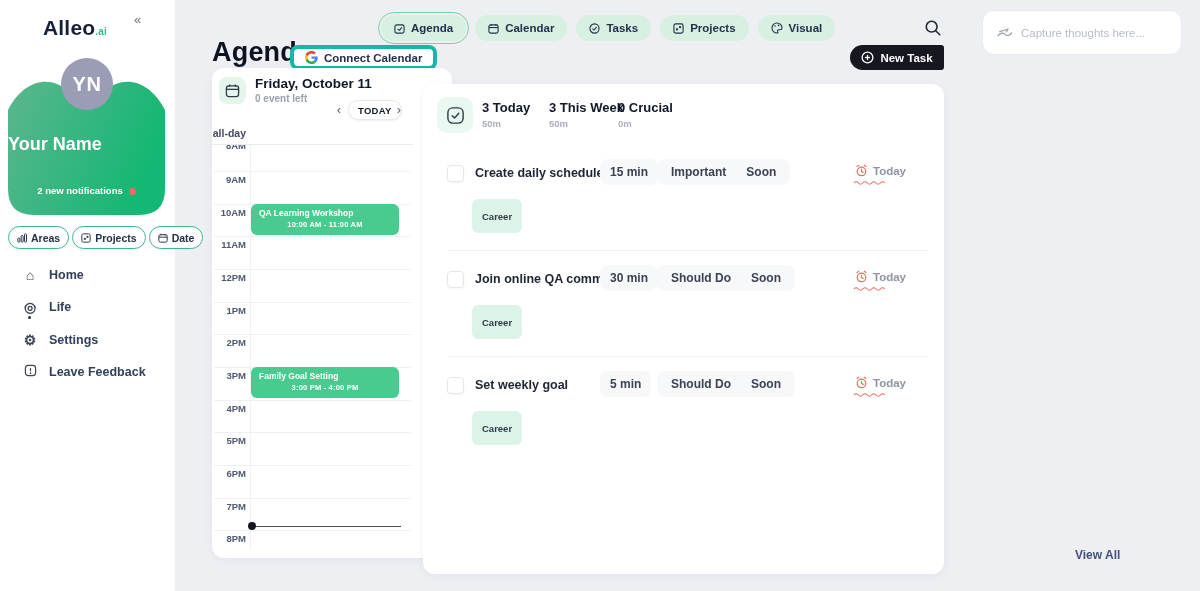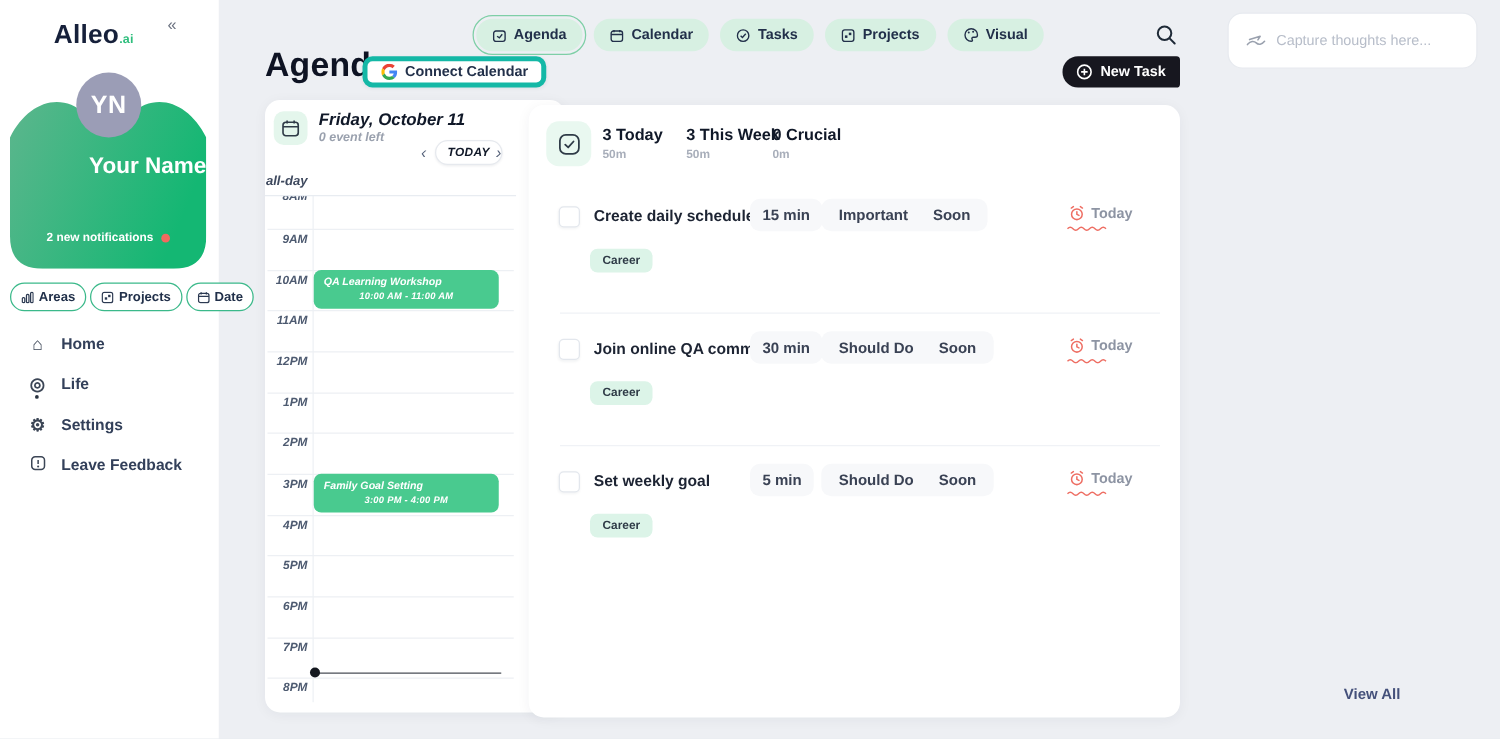--- a/index.html
+++ b/index.html
@@ -11,21 +11,21 @@
   .sidebar { position:absolute; left:0; top:0; width:175px; height:591px; background:#ffffff; z-index:5; }
   .logo { position:absolute; left:0; top:16px; width:150px; text-align:center; font-size:21px; font-weight:800; color:#16203a; letter-spacing:.2px; }
   .logo .dot-suffix { color:#2fbe7d; font-size:10px; font-weight:700; }
   .collapse { position:absolute; left:134px; top:12px; font-size:13px; color:#6b7280; cursor:pointer; }
 
   .profile-card-wrap { position:absolute; left:8px; top:58px; width:157px; height:157px; }
   .profile-card-wrap svg.card-shape { position:absolute; left:0; top:0; }
   .avatar { position:absolute; left:53px; top:0; width:52px; height:52px; border-radius:50%;
             background:#9b9db6; color:#fff; display:flex; align-items:center; justify-content:center;
             font-size:20px; font-weight:700; letter-spacing:.5px; }
-  .profile-name { position:absolute; left:0; top:64px; width:157px; text-align:right; color:#fff; font-size:18px; font-weight:800; }
+  .profile-name { position:absolute; left:0; top:76px; width:157px; text-align:left; color:#fff; font-size:18px; font-weight:800; }
   .notif { position:absolute; left:0; top:127px; width:157px; text-align:center; color:#ffffff; font-size:9.5px; font-weight:600; }
   .notif .red-dot { display:inline-block; width:7px; height:7px; border-radius:50%; background:#f2695f; margin-left:6px; vertical-align:middle; }
 
   .filter-chips { position:absolute; left:8px; top:226px; width:160px; display:flex; gap:3px; }
   .chip { display:flex; align-items:center; gap:4px; height:23px; padding:0 8px; border:1.4px solid #3bb98a; border-radius:12px;
           background:#fff; color:#21304a; font-size:10.5px; font-weight:600; cursor:pointer; white-space:nowrap; }
   .chip svg { flex:0 0 auto; }
 
   .menu { position:absolute; left:22px; top:264px; }
   .menu-item { display:flex; align-items:center; gap:11px; height:21px; margin-bottom:11.5px; cursor:pointer;
@@ -51,21 +51,21 @@
   .capture-box input { border:none; outline:none; width:140px; font-size:11.5px; color:#3a4254; background:transparent;
                        font-family:"Liberation Sans", sans-serif; }
   .capture-box input::placeholder { color:#b7bdc9; }
 
   .new-task-btn { position:absolute; left:850px; top:45px; width:94px; height:25px; background:#17171f;
                   border-radius:13px 3px 3px 13px; display:flex; align-items:center; justify-content:center; gap:6px;
                   color:#fff; font-size:11.5px; font-weight:700; cursor:pointer; }
 
   
   .panel { position:absolute; background:#fff; border-radius:12px; box-shadow:0 2px 10px rgba(25,40,60,.05); }
-  .cal-panel { left:212px; top:80px; width:240px; height:490px;font-style:italic; }
+  .cal-panel { left:212px; top:68px; width:240px; height:490px; }
   .task-panel { left:423px; top:84px; width:521px; height:490px; }
 
   
   .cal-icon-tile { position:absolute; left:7px; top:9px; width:27px; height:27px; background:#e4f6ec; border-radius:8px;
                    display:flex; align-items:center; justify-content:center; }
   .cal-date { position:absolute; left:43px; top:8px; font-size:13.5px; font-weight:800; color:#101828; white-space:nowrap; }
   .cal-sub { position:absolute; left:43px; top:25px; font-size:10px; font-weight:600; color:#9aa1ae; }
   .cal-nav-prev { position:absolute; left:120px; top:34px; width:14px; height:16px; font-size:13px; color:#56627a; cursor:pointer; text-align:center; }
   .today-btn { position:absolute; left:136px; top:32px; height:20px; padding:0 9px; background:#fff; border:1px solid #e6e9ee;
                border-radius:10px; box-shadow:0 1px 2px rgba(20,30,60,.07); font-size:9.5px; font-weight:800; color:#101828;
@@ -97,21 +97,21 @@
   .task-check { position:absolute; left:24px; top:6px; width:17px; height:17px; border:1.5px solid #e3e7ed; border-radius:4px;
                 background:#fff; box-shadow:0 1px 2px rgba(20,30,60,.05); cursor:pointer; }
   .task-title { position:absolute; left:52px; top:7px; font-size:12.5px; font-weight:700; color:#1d2433; white-space:nowrap; }
   .pill { position:absolute; top:0; height:26px; background:#f7f8fa; border-radius:8px; display:flex; align-items:center;
           justify-content:center; font-size:12px; font-weight:600; color:#3a4254; cursor:pointer; }
   .pill-duration { left:177px; min-width:50px; padding:0 10px; }
   .pill-priority { left:234px; padding:0 14px; gap:20px; }
   .due { position:absolute; left:432px; top:5px; display:flex; align-items:center; gap:5px; cursor:pointer; }
   .due .due-label { font-size:11.5px; font-weight:600; color:#8d94a3; }
   .due .squiggle { position:absolute; left:-2px; top:16px; }
-  .tag { position:absolute; left:49px; top:40px; height:19px; padding:0 10px; background:#dcf4e8; border-radius:6px;
+  .tag { position:absolute; left:49px; top:40px; height:34px; padding:0 10px; background:#dcf4e8; border-radius:6px;
          display:flex; align-items:center; font-size:9.5px; font-weight:600; color:#2f3b47; }
   .row-divider { position:absolute; left:25px; width:480px; height:1px; background:#f0f2f6; }
 
   .view-all { position:absolute; left:1063px; top:548px; font-size:12px; font-weight:700; color:#44507a; cursor:pointer;margin-left:12px; }
 </style>
 </head>
 <body>
 
 <div id="app">
 

